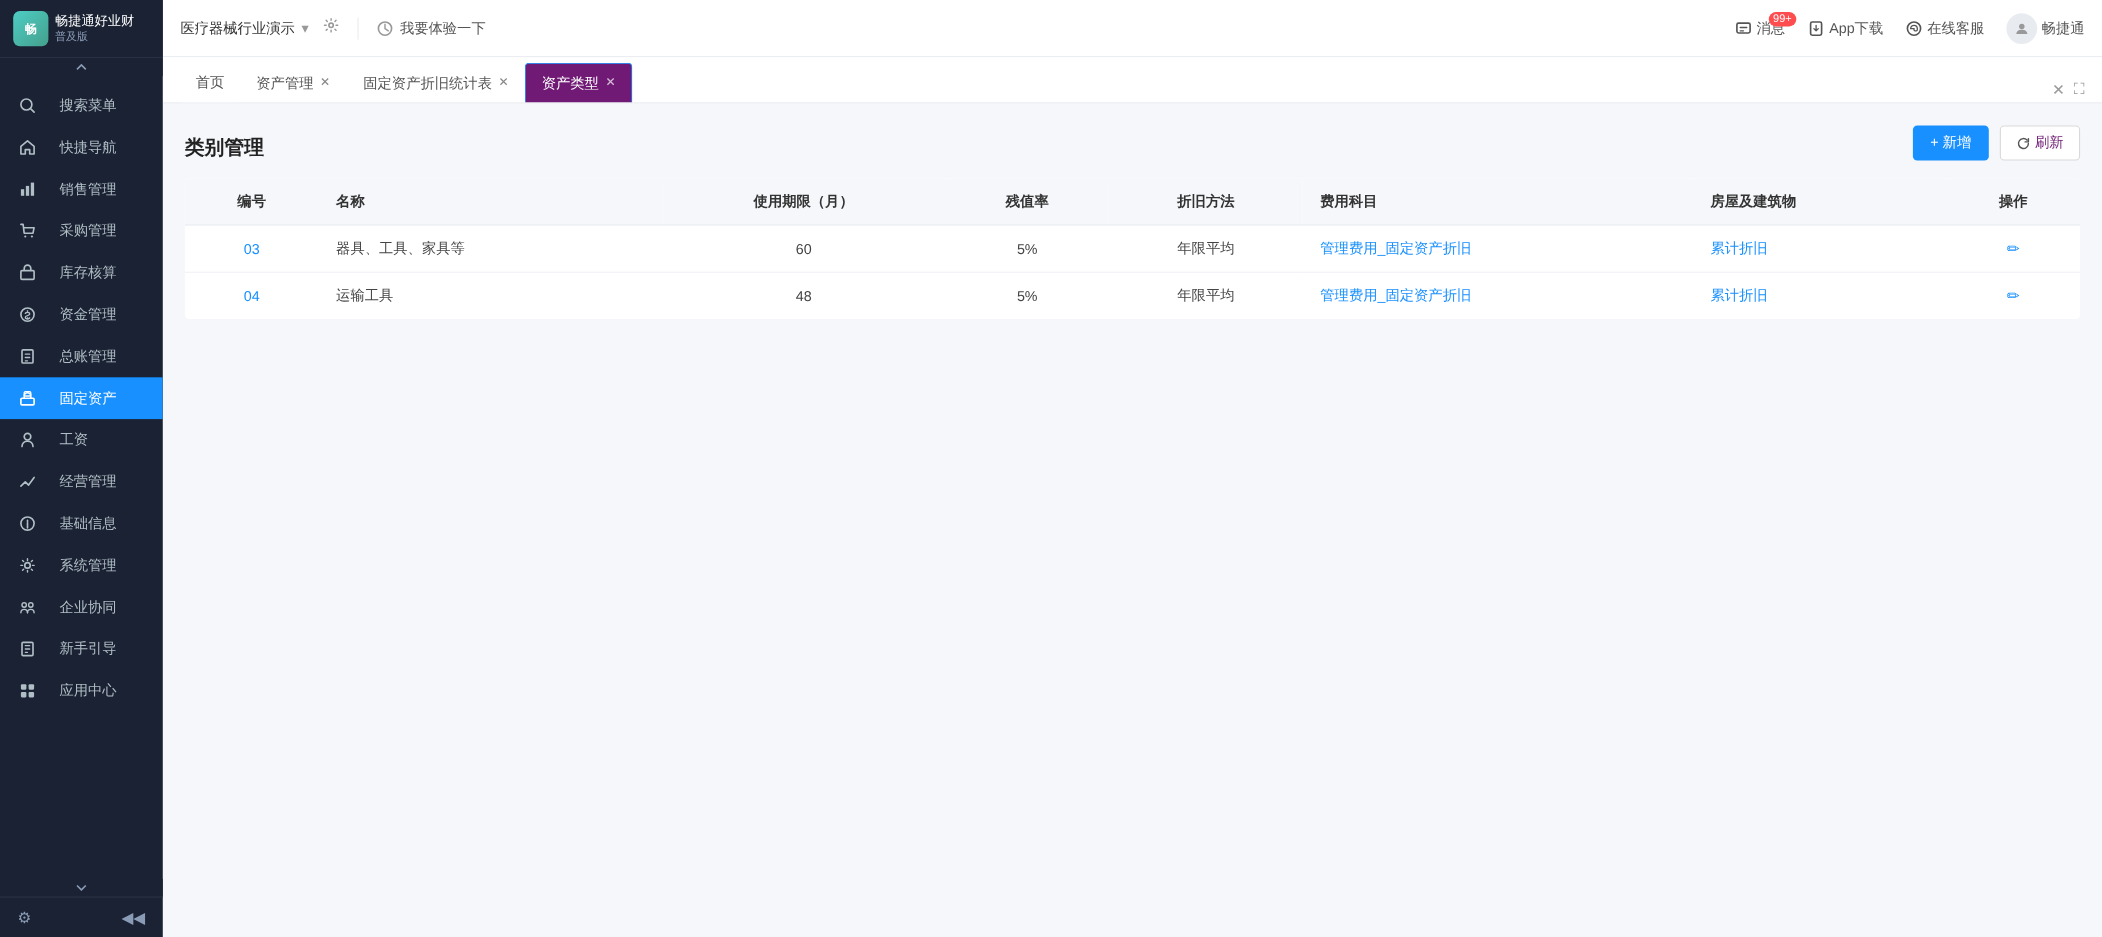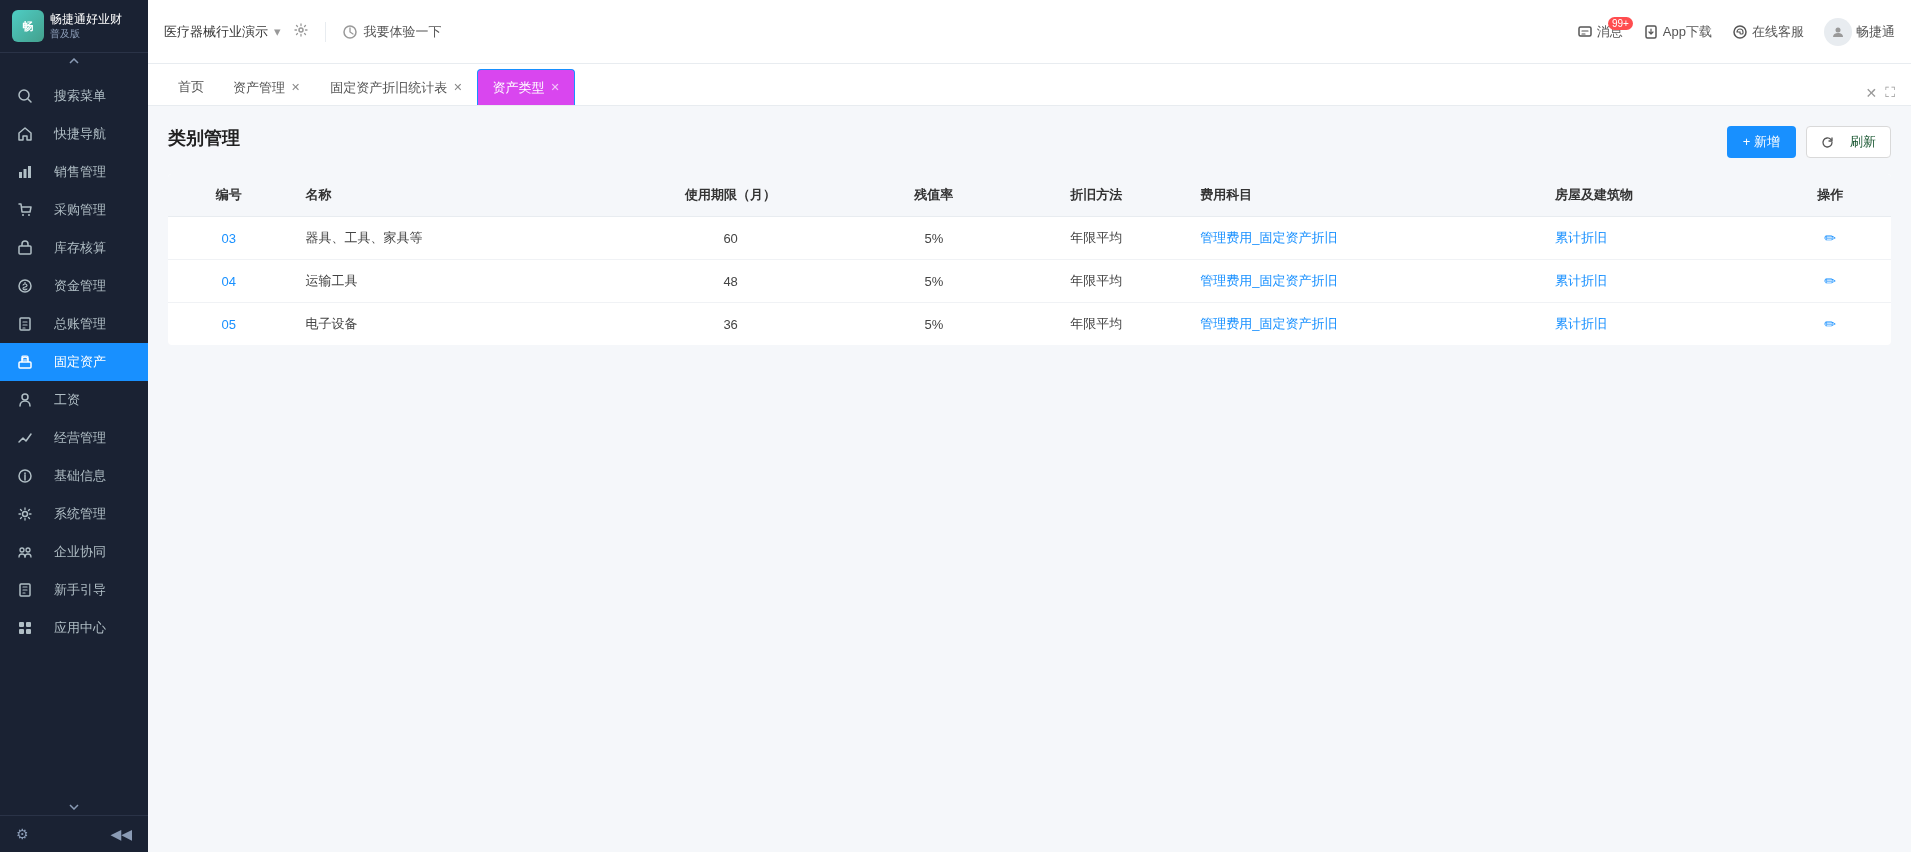--- a/index.html
+++ b/index.html
@@ -87,21 +87,21 @@
     .main {
       flex: 1;
       display: flex;
       flex-direction: column;
       height: 100%;
       overflow: hidden;
     }
 
     
     .topbar {
-      height: 64px;
+      height: 52px;
       background: #fff;
       display: flex;
       align-items: center;
       padding: 0 16px;
       border-bottom: 1px solid #e8ecf0;
       gap: 12px;
       flex-shrink: 0;
     }
     .topbar-workspace {
       display: flex;
@@ -185,21 +185,21 @@
       cursor: pointer;
       color: #555;
       border: 1px solid transparent;
       border-bottom: none;
       border-radius: 4px 4px 0 0;
       gap: 6px;
       white-space: nowrap;
       background: #fff;
     }
     .tab-item.active {
-      background: #d946ef;
+      background: #701a75;
       color: #fff;
       border-color: #1890ff;
       text-align: right;
     }
     .tab-item .tab-close {
       font-size: 11px;
       color: inherit;
       opacity: 0.7;
       line-height: 1;
     }
@@ -220,21 +220,21 @@
     
     .content {
       flex: 1;
       background: #f5f7fa;
       overflow: auto;
       padding: 20px;
     }
 
     .page-header {
       display: flex;
-      align-items: flex-start;
+      align-items: flex-end;
       justify-content: space-between;
       margin-bottom: 16px;
     }
     .page-title {
       font-size: 18px;
       font-weight: 600;
       color: #222;
     }
     .page-actions {
       display: flex;
@@ -248,24 +248,24 @@
       background: #1890ff;
       color: #fff;
       border: none;
       border-radius: 4px;
       font-size: 13px;
       cursor: pointer;
     }
     .btn-secondary {
       display: flex;
       align-items: center;
-      gap: 16px;
+      gap: 4px;
       padding: 6px 14px;
       background: #fff;
-      color: #14532d;
+      color: #701a75;
       border: 1px solid #d9d9d9;
       border-radius: 4px;
       font-size: 13px;
       cursor: pointer;
     }
 
     
     .table-container {
       background: #fff;
       border-radius: 4px;
@@ -600,27 +600,17 @@
             <tr>
     <td class="center code">04</td>
     <td>运输工具</td>
     <td class="center">48</td>
     <td class="center">5%</td>
     <td class="center">年限平均</td>
     <td><span style="color:#1890ff">管理费用_固定资产折旧</span></td>
     <td><span style="color:#1890ff">累计折旧</span></td>
     <td class="center"><span class="edit-icon">✏</span></td>
   </tr>
-            <tr>
-    <td class="center code">05</td>
-    <td>电子设备</td>
-    <td class="center">36</td>
-    <td class="center">5%</td>
-    <td class="center">年限平均</td>
-    <td><span style="color:#1890ff">管理费用_固定资产折旧</span></td>
-    <td><span style="color:#1890ff">累计折旧</span></td>
-    <td class="center"><span class="edit-icon">✏</span></td>
-  </tr>
           </tbody>
       </table>
     </div>
   </div>
 </div>
 
 </body></html>

